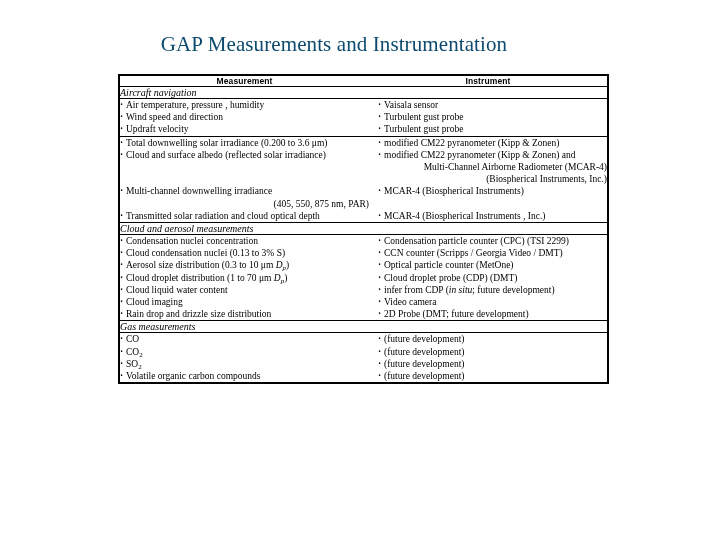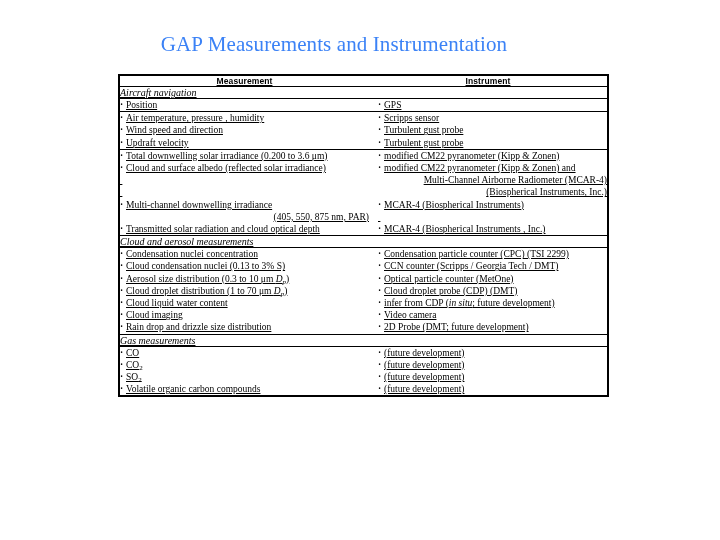--- a/index.html
+++ b/index.html
@@ -25,30 +25,29 @@
   .slide-title {
     position: absolute;
     top: 32px;
     left: 0;
     width: 668px;
     text-align: center;
     font-size: 21px;
     font-family: "Liberation Serif", "DejaVu Serif", serif;
     font-weight: normal;
     letter-spacing: 0.1px;
-    color: #3b82f6;
+    color: #0c4a6e;
     white-space: nowrap;
   }
 
   .table-wrap {
     position: absolute;
     left: 118px;
     top: 74px;
     width: 574px;
-    text-decoration: underline;
   }
 
   table.gap-table {
     width: 489px;
     border-collapse: collapse;
     table-layout: fixed;
     border: 2px solid #000000;
     font-family: "Liberation Serif", "DejaVu Serif", serif;
   }
 
@@ -146,37 +145,29 @@
 
         <tr>
           <td class="hdr-cell">Measurement</td>
           <td class="hdr-cell">Instrument</td>
         </tr>
 
         <tr>
           <td class="section-cell">Aircraft navigation</td>
           <td class="section-cell section-cell-empty"></td>
         </tr>
-        <tr>
-          <td class="items-cell">
-            <div class="item-line"><span class="bullet"></span><span>Position</span></div>
-          </td>
-          <td class="items-cell right-col">
-            <div class="item-line"><span class="bullet"></span><span>GPS</span></div>
-          </td>
-        </tr>
 
         <tr>
           <td class="items-cell">
             <div class="item-line"><span class="bullet"></span><span>Air temperature, pressure , humidity</span></div>
             <div class="item-line"><span class="bullet"></span><span>Wind speed and direction</span></div>
             <div class="item-line"><span class="bullet"></span><span>Updraft velocity</span></div>
           </td>
           <td class="items-cell right-col">
-            <div class="item-line"><span class="bullet"></span><span>Scripps sensor</span></div>
+            <div class="item-line"><span class="bullet"></span><span>Vaisala sensor</span></div>
             <div class="item-line"><span class="bullet"></span><span>Turbulent gust probe</span></div>
             <div class="item-line"><span class="bullet"></span><span>Turbulent gust probe</span></div>
           </td>
         </tr>
 
         <tr>
           <td class="items-cell">
             <div class="item-line"><span class="bullet"></span><span>Total downwelling solar irradiance (0.200 to 3.6 μm)</span></div>
             <div class="item-line"><span class="bullet"></span><span>Cloud and surface albedo (reflected solar irradiance)</span></div>
             <div class="item-line blank">&nbsp;</div>
@@ -205,21 +196,21 @@
             <div class="item-line"><span class="bullet"></span><span>Condensation nuclei concentration</span></div>
             <div class="item-line"><span class="bullet"></span><span>Cloud condensation nuclei (0.13 to 3% S)</span></div>
             <div class="item-line"><span class="bullet"></span><span>Aerosol size distribution (0.3 to 10 μm <span class="it">D</span><sub class="sub-it">p</sub>)</span></div>
             <div class="item-line"><span class="bullet"></span><span>Cloud droplet distribution (1 to 70 μm <span class="it">D</span><sub class="sub-it">p</sub>)</span></div>
             <div class="item-line"><span class="bullet"></span><span>Cloud liquid water content</span></div>
             <div class="item-line"><span class="bullet"></span><span>Cloud imaging</span></div>
             <div class="item-line"><span class="bullet"></span><span>Rain drop and drizzle size distribution</span></div>
           </td>
           <td class="items-cell right-col">
             <div class="item-line"><span class="bullet"></span><span>Condensation particle counter (CPC) (TSI 2299)</span></div>
-            <div class="item-line"><span class="bullet"></span><span>CCN counter (Scripps / Georgia Tech / DMT)</span></div>
+            <div class="item-line"><span class="bullet"></span><span>CCN counter (Scripps / Georgia Video / DMT)</span></div>
             <div class="item-line"><span class="bullet"></span><span>Optical particle counter (MetOne)</span></div>
             <div class="item-line"><span class="bullet"></span><span>Cloud droplet probe (CDP) (DMT)</span></div>
             <div class="item-line"><span class="bullet"></span><span>infer from CDP (<span class="it">in situ</span>; future development)</span></div>
             <div class="item-line"><span class="bullet"></span><span>Video camera</span></div>
             <div class="item-line"><span class="bullet"></span><span>2D Probe (DMT; future development)</span></div>
           </td>
         </tr>
 
         <tr>
           <td class="section-cell">Gas measurements</td>

